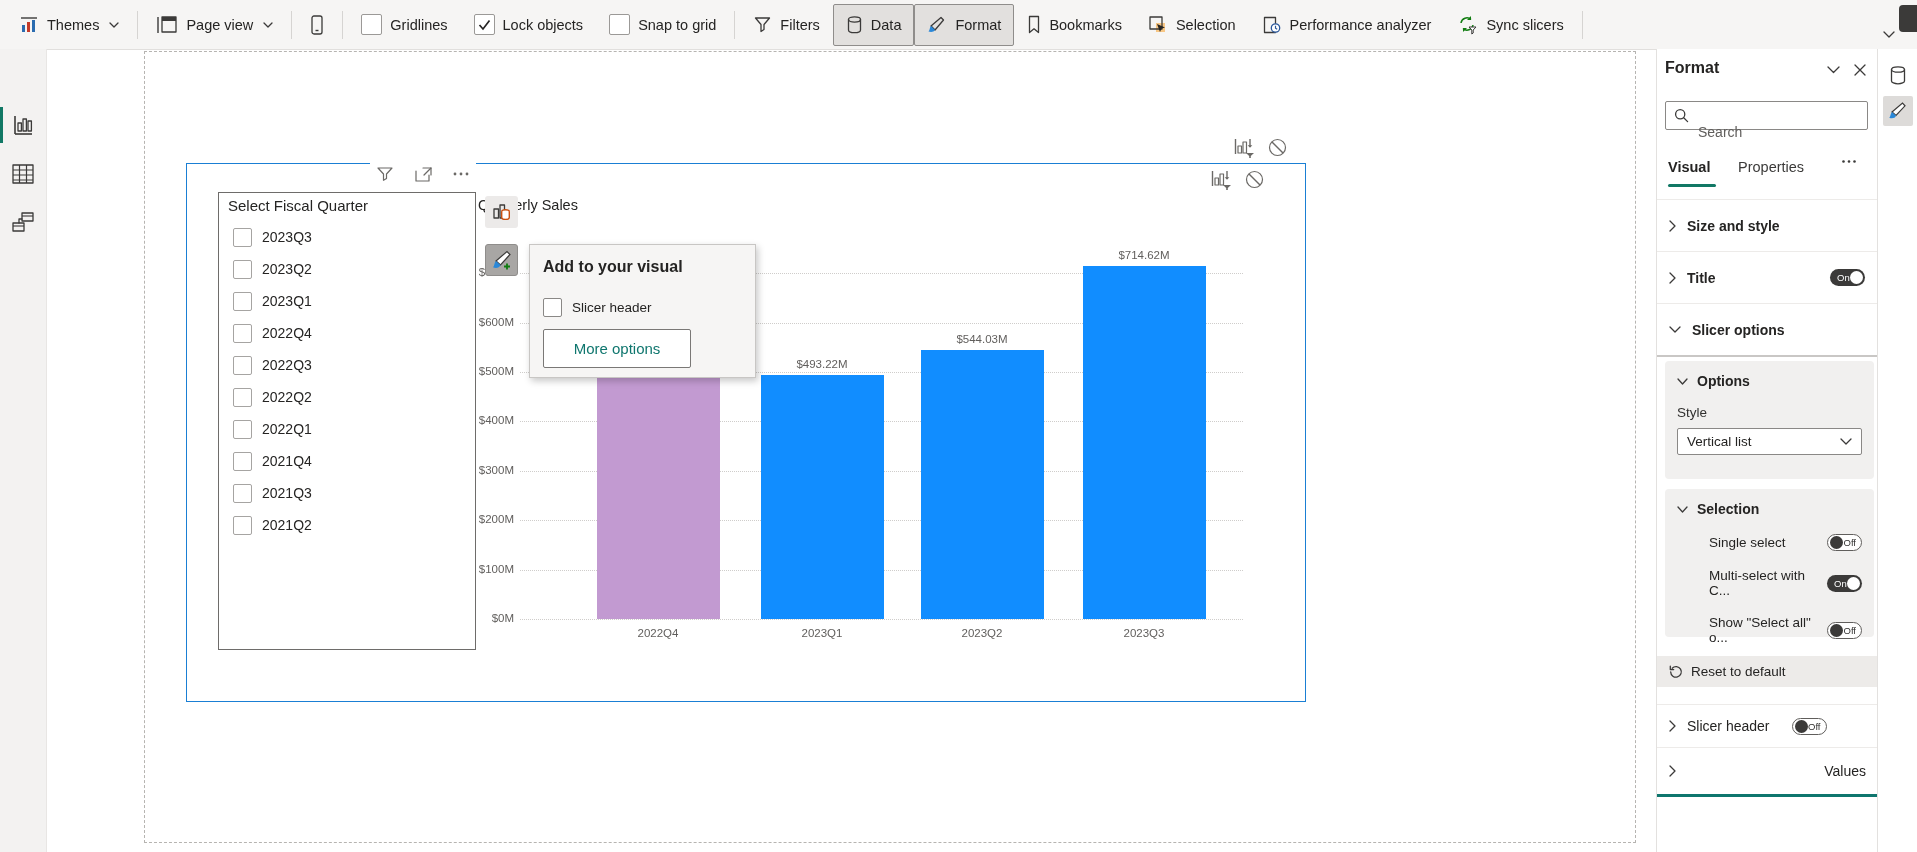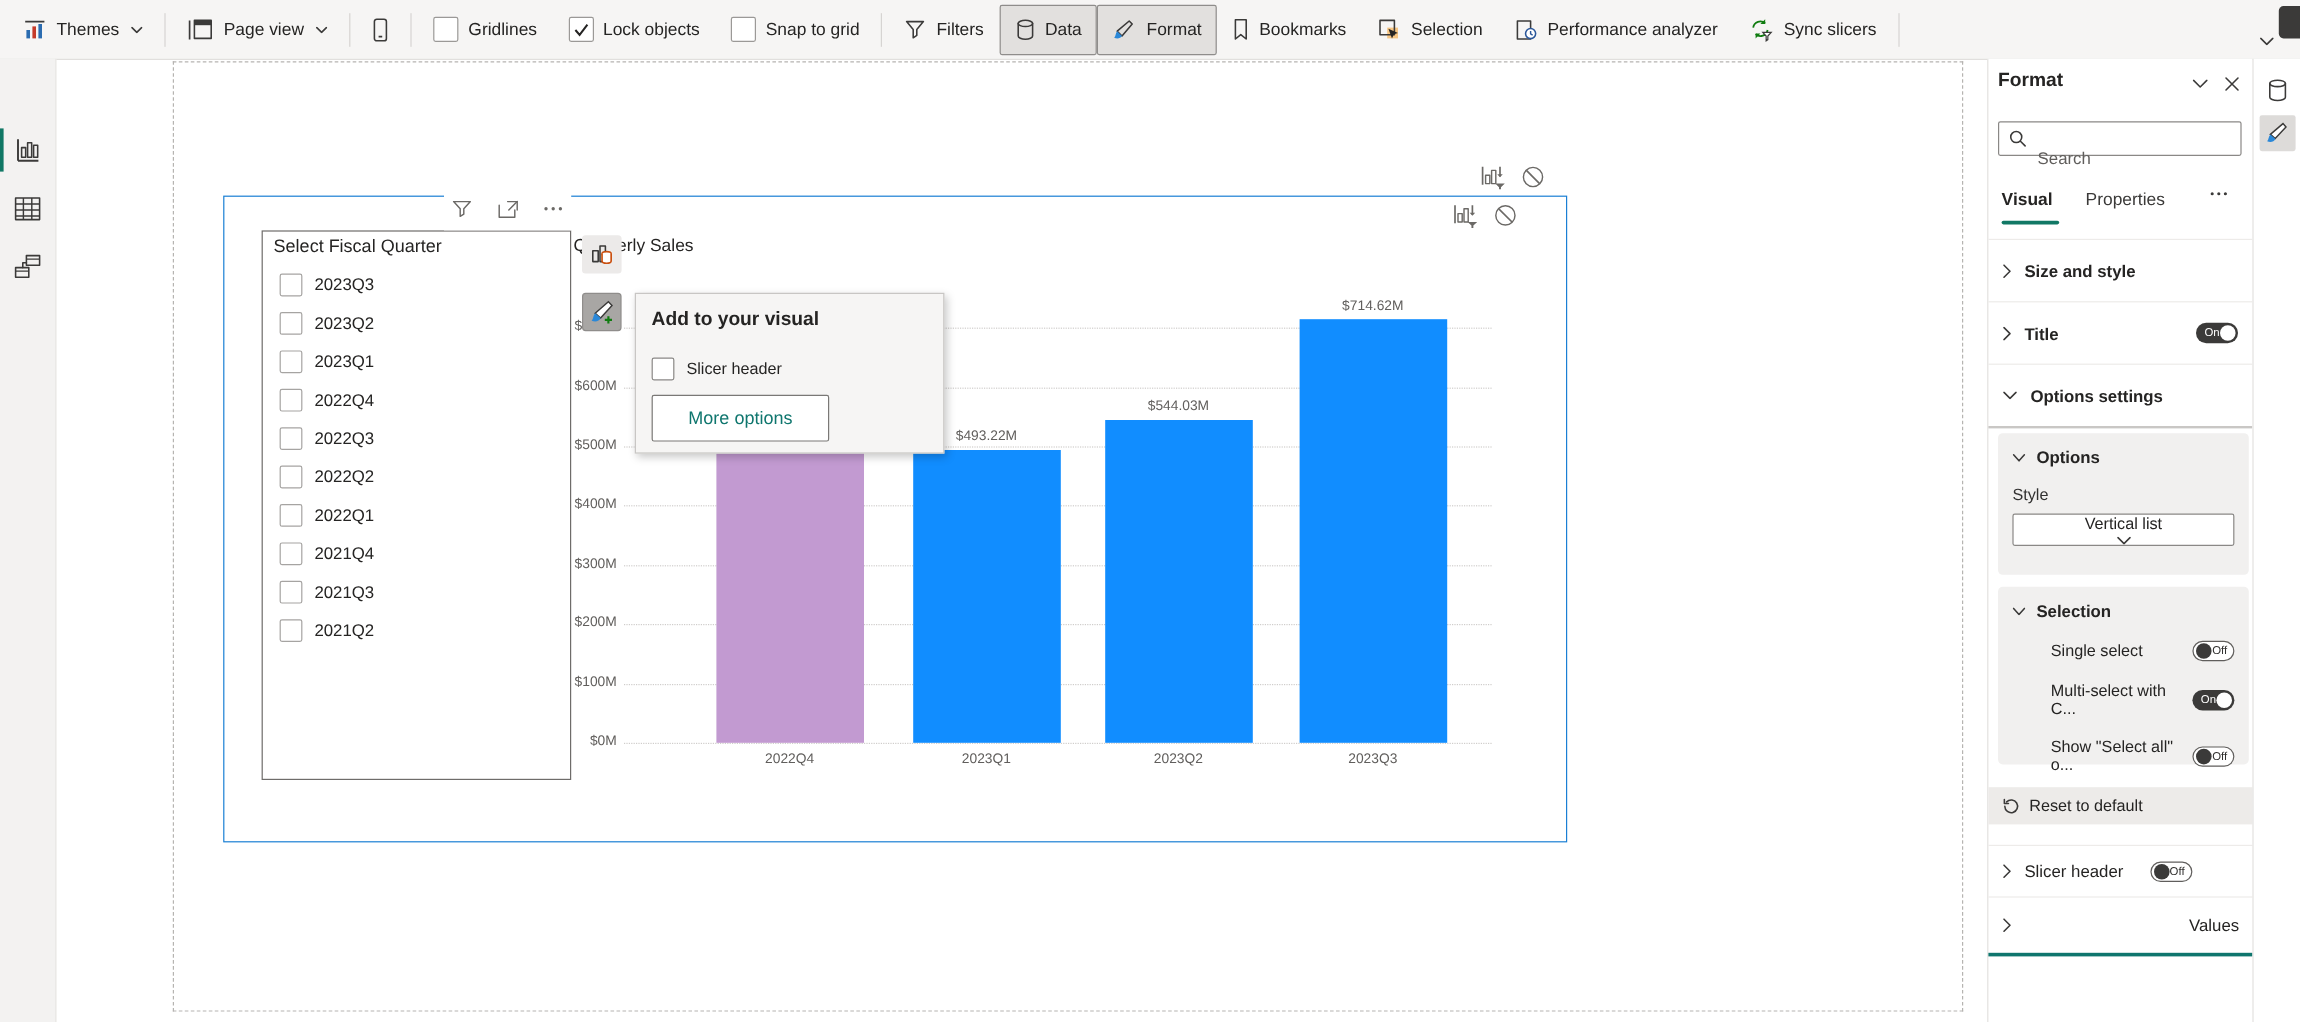--- a/index.html
+++ b/index.html
@@ -51,21 +51,21 @@
 
   
   .mini-btn{position:absolute;width:33px;height:32px;border-radius:3px;display:flex;align-items:center;justify-content:center;z-index:30;}
   .mini-build{left:485px;top:196px;background:#eceae9;}
   .mini-format{left:485px;top:244px;background:#a8a6a4;border:1px solid #8f8d8b;box-sizing:border-box;}
 
   
   .vh-row{position:absolute;display:flex;gap:12px;z-index:5;}
 
   
-  .popup{position:absolute;left:529px;top:244px;width:258px;height:134px;background:#f6f5f4;
+  .popup{position:absolute;left:529px;top:244px;width:227px;height:134px;background:#f6f5f4;
          border:1px solid #c8c6c4;box-shadow:2px 3px 7px rgba(0,0,0,.22);z-index:40;box-sizing:border-box;text-align:right;}
   .popup-title{position:absolute;left:13px;top:13px;font-size:16px;font-weight:600;color:#252423;}
   .popup-cbrow{position:absolute;left:13px;top:53px;display:flex;align-items:center;gap:10px;}
   .popup-cb{width:17px;height:17px;border:1px solid #8a8886;background:#fff;border-radius:2px;}
   .popup-cb-label{font-size:13.5px;color:#252423;}
   .more-btn{position:absolute;left:13px;top:84px;width:146px;height:37px;background:#fff;border:1px solid #7a7876;
             border-radius:2px;font-size:15px;color:#0f766e;display:flex;align-items:center;justify-content:center;}
 
   
   .format-pane{position:absolute;left:1656px;top:49px;width:221px;height:803px;background:#fff;
@@ -83,21 +83,21 @@
   .fp-tab-underline{position:absolute;left:11px;top:31px;width:48px;height:3px;background:#117865;border-radius:2px;}
   .fp-rows{position:absolute;left:0;top:150px;width:100%;}
   .fp-row{display:flex;align-items:center;height:52px;border-top:1px solid #edebe9;padding:0 12px;gap:11px;box-sizing:border-box;}
   .fp-row .lbl{font-weight:600;font-size:14px;}
   .fp-row .spacer{flex:1;}
   .fp-thick-div{height:2px;background:#c9c7c5;}
   .fp-card{position:absolute;left:8px;width:209px;background:#f1f0ef;border-radius:4px;box-sizing:border-box;padding:12px 12px;}
   .card-head{display:flex;align-items:center;gap:9px;font-weight:600;font-size:14px;}
   .card-sub{font-size:13.5px;color:#323130;margin-top:16px;}
   .dropdown{margin-top:8px;height:27px;background:#fff;border:1px solid #8a8886;border-radius:2px;
-            display:flex;align-items:center;justify-content:space-between;padding:0 9px;font-size:13.5px;box-sizing:border-box;flex-direction:column;}
+            display:flex;align-items:center;justify-content:space-between;padding:0 9px;font-size:13.5px;box-sizing:border-box;}
   .tog-row{display:flex;align-items:center;margin-top:17px;font-size:13.5px;color:#252423;margin-left:32px;}
   .tog-row .spacer{flex:1;}
   .toggle{position:relative;width:35px;height:17px;border-radius:9px;font-size:9.5px;display:inline-flex;align-items:center;box-sizing:border-box;flex:0 0 auto;}
   .toggle.on{background:#3b3a39;color:#fff;padding-left:7px;}
   .toggle.on .knob{position:absolute;right:2px;top:2px;width:13px;height:13px;border-radius:50%;background:#fff;}
   .toggle.off{background:#fff;border:1px solid #605e5c;color:#323130;justify-content:flex-end;padding-right:5px;}
   .toggle.off .knob{position:absolute;left:2px;top:1px;width:13px;height:13px;border-radius:50%;background:#3b3a39;}
   .fp-reset{position:absolute;left:0;top:607px;width:221px;height:31px;background:#edebe9;display:flex;align-items:center;
             gap:8px;padding:0 12px;box-sizing:border-box;font-size:13.5px;color:#252423;}
   .fp-bottom{position:absolute;left:0;top:655px;width:221px;}
@@ -496,21 +496,21 @@
             <span class="t-label">On</span>
             <span class="knob"></span>
           </span>
       </div>
       <div class="fp-row">
         <span>
             <svg width="12" height="7" viewBox="0 0 12 7">
               <polyline points="1,1 6,6 11,1" class="ic" stroke-width="1.5"></polyline>
             </svg>
           </span>
-        <span class="lbl">Options settings</span>
+        <span class="lbl">Slicer options</span>
       </div>
       <div class="fp-thick-div"></div>
     </div>
 
     <div class="fp-card" style="top:312px;height:118px">
       <div class="card-head">
         <span>
             <svg width="11" height="7" viewBox="0 0 11 7">
               <polyline points="1,1 5.5,6 10,1" class="ic" stroke-width="1.5"></polyline>
             </svg>

